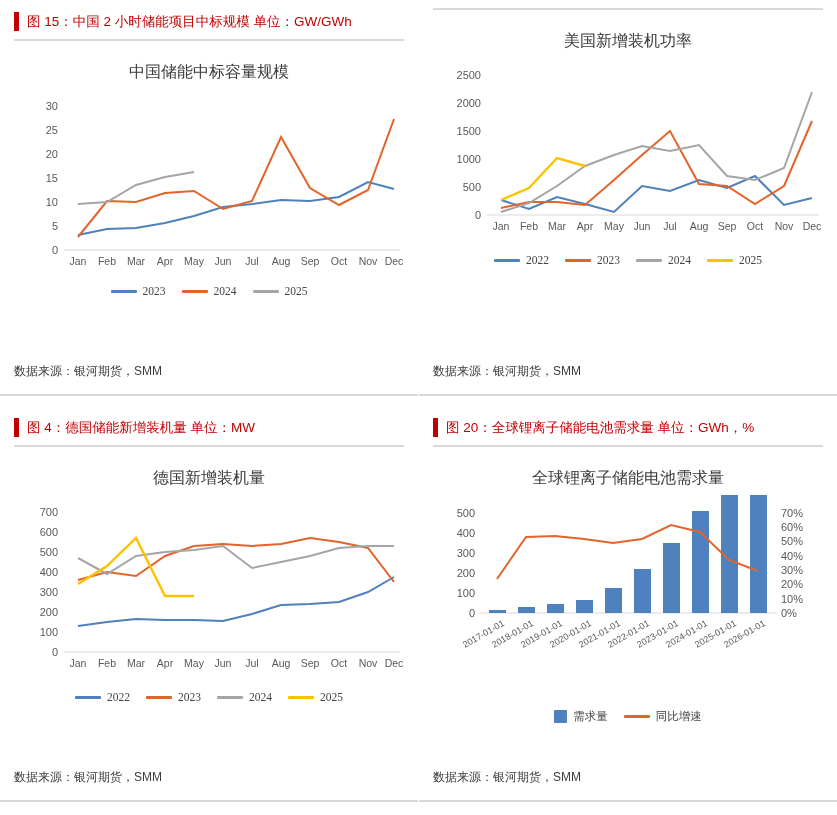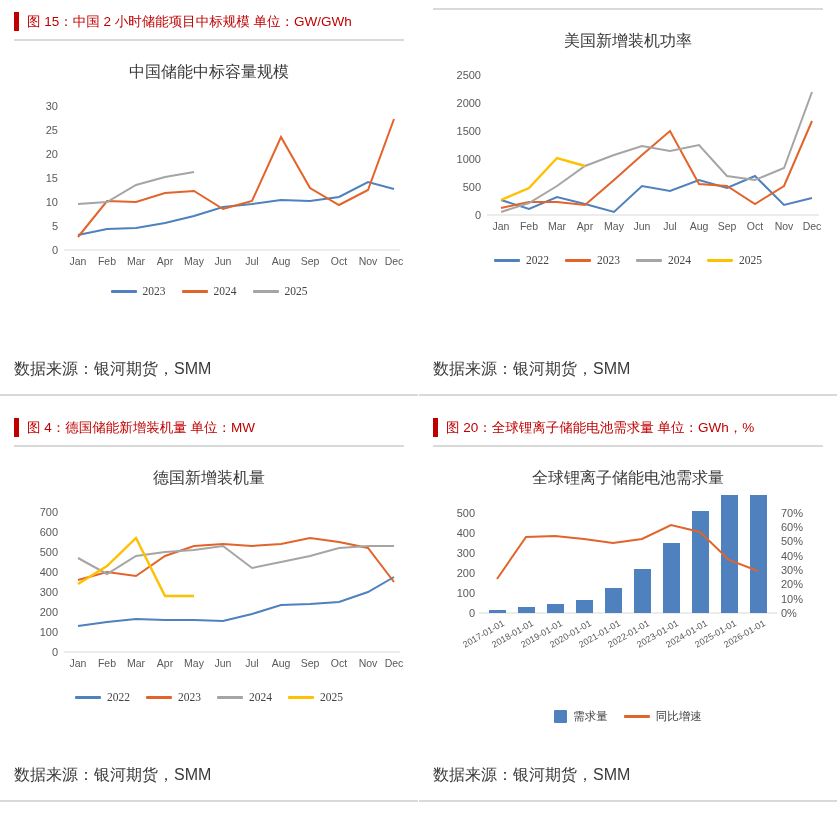--- a/index.html
+++ b/index.html
@@ -36,21 +36,21 @@
   .plot-wrap{position:relative;margin-top:6px;}
   svg{display:block;}
   .legend{
     display:flex;justify-content:center;align-items:center;gap:16px;
     margin-top:6px;font-size:11.5px;color:#444;
   }
   .legend .item{display:flex;align-items:center;gap:6px;font-family:Liberation Serif, serif;}
   .legend .swatch{width:26px;height:3px;border-radius:1px;display:inline-block;}
   .legend .swatch-box{width:13px;height:13px;display:inline-block;border-radius:1px;}
   .source{
-    position:absolute;left:14px;bottom:26px;font-size:16px;color:#3a3a3a;
+    position:absolute;left:14px;bottom:26px;font-size:12px;color:#3a3a3a;
   }
   .bottomrule{position:absolute;left:0;right:0;bottom:10px;height:2px;background:#d9d9d9;}
   .p-inner{padding:0 14px;}
 </style>
 </head>
 <body>
 
 <div class="grid">
 
   <div class="panel">

